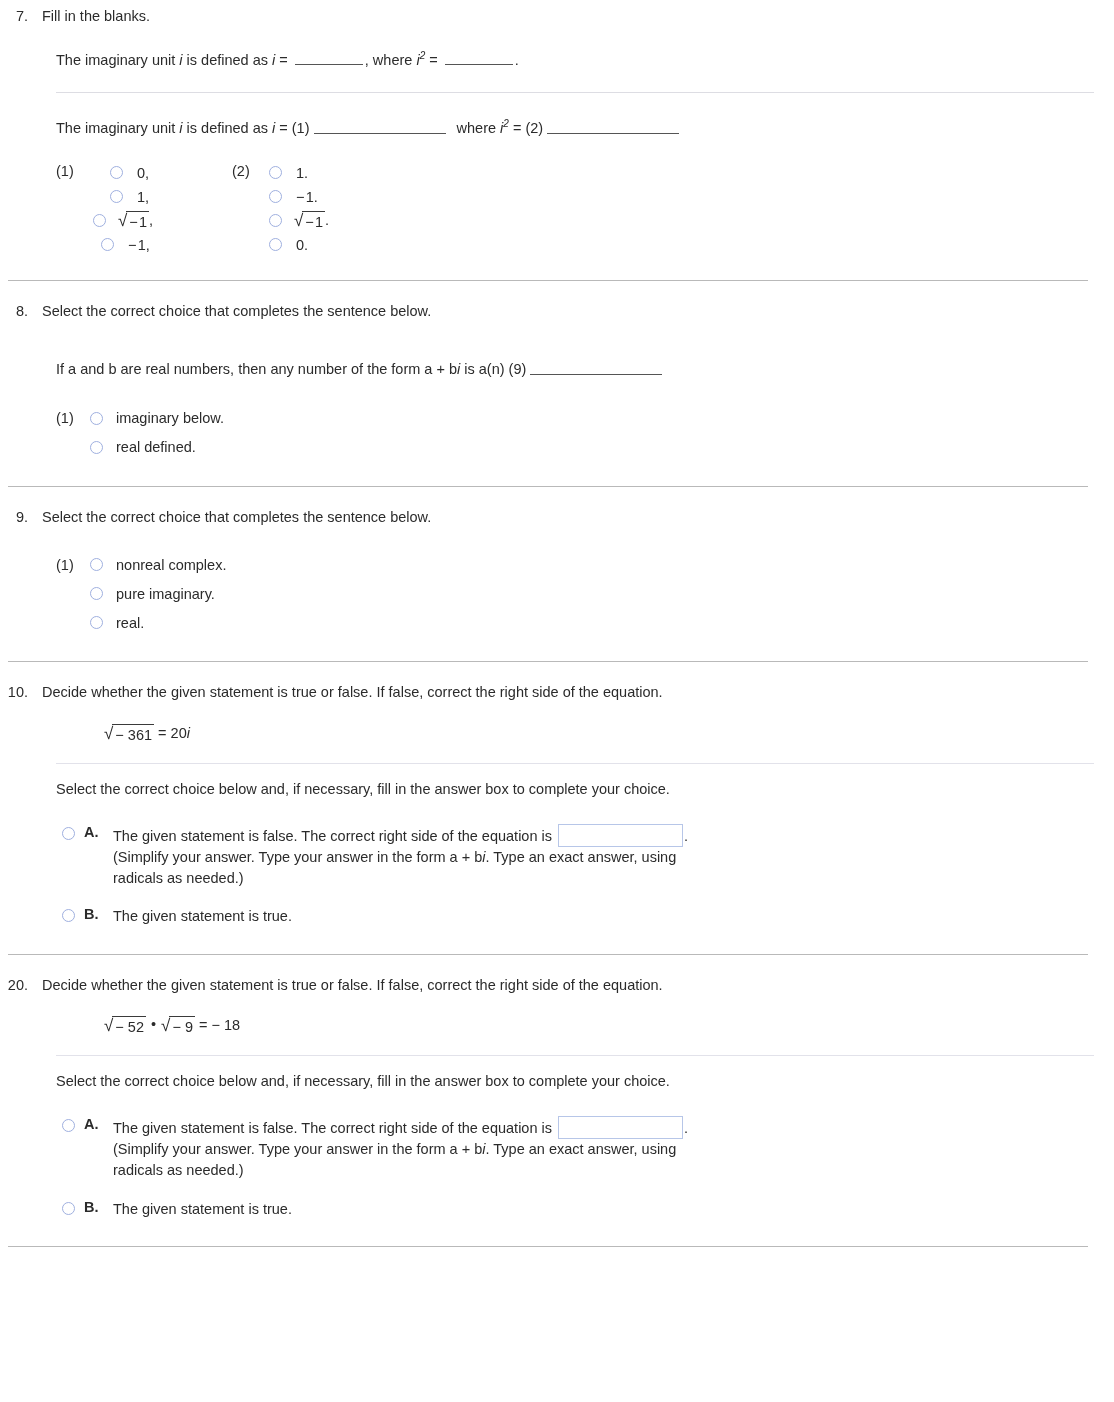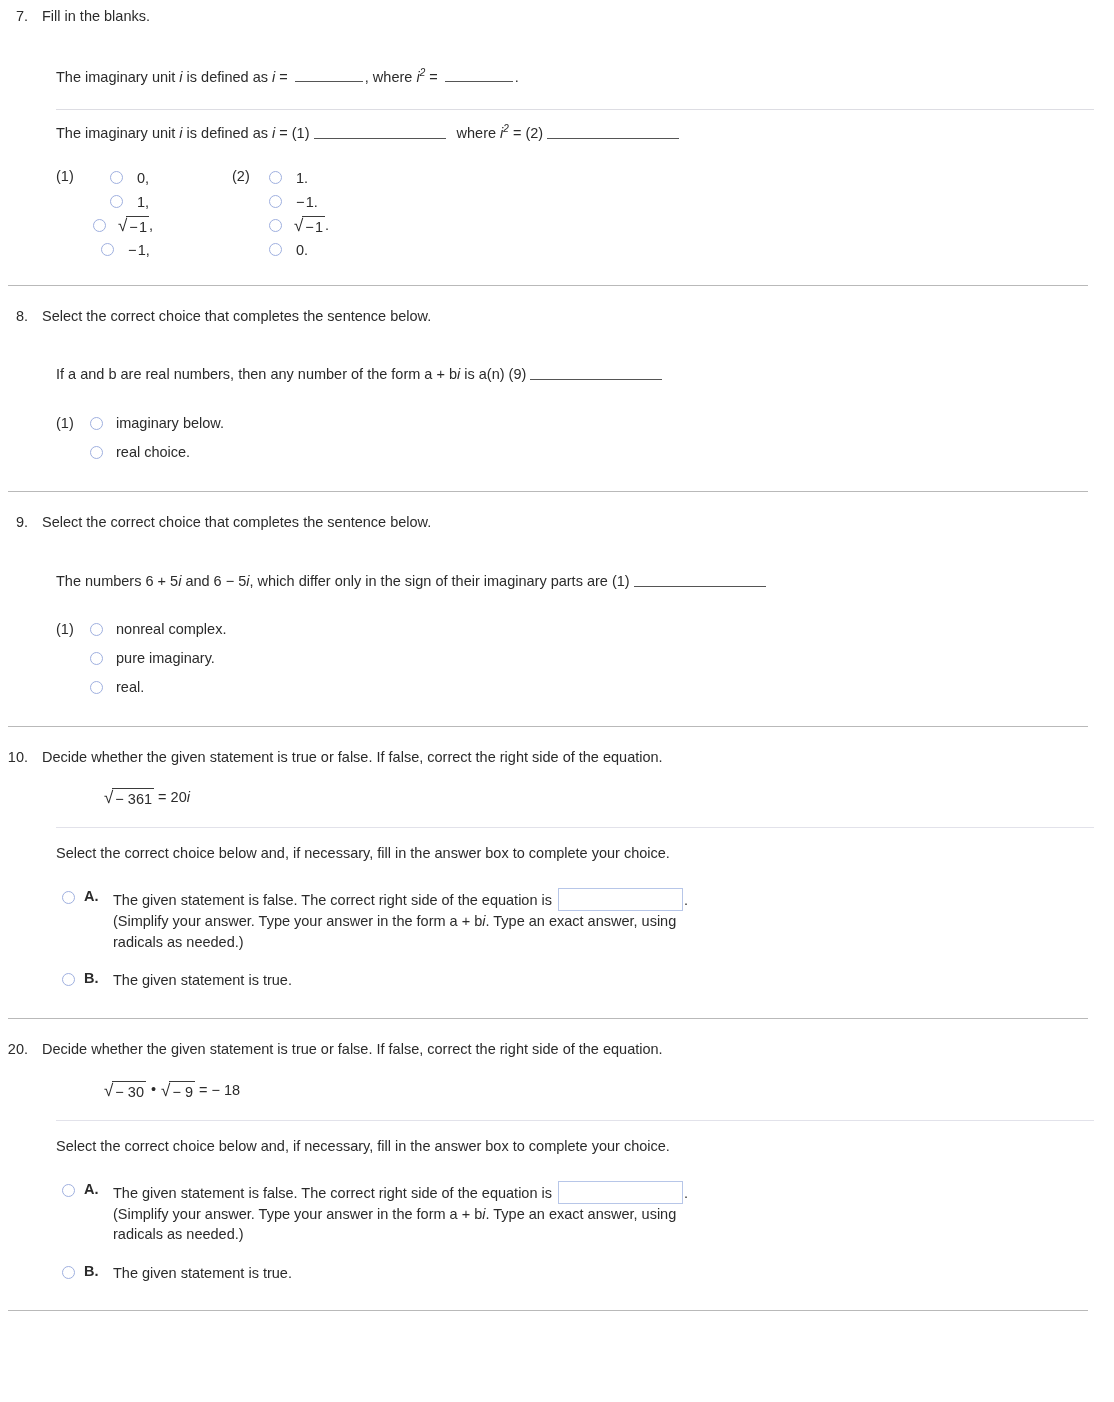--- a/index.html
+++ b/index.html
@@ -194,27 +194,27 @@
 <body>
 
 <div class="page">
 
   <div class="question" style="padding-top:7px;">
     <div class="q-head">
       <div class="q-num">7.</div>
       <div class="q-text">Fill in the blanks.</div>
     </div>
 
-    <div class="body-indent sentence" style="margin-top:39px;">
+    <div class="body-indent sentence" style="margin-top:22px;">
       <span>The imaginary unit </span><span class="it">i</span><span> is defined as </span><span class="it">i</span><span> = </span><span class="blank-short"></span><span>, where </span><span class="it">i</span><span class="sup">2</span><span> = </span><span class="blank-short"></span><span>.</span>
     </div>
 
     <div class="rule-inner" style="margin-top:22px;"></div>
 
-    <div class="body-indent sentence" style="margin-top:12px;">
+    <div class="body-indent sentence" style="margin-top:24px;">
       <span>The imaginary unit </span><span class="it">i</span><span> is defined as </span><span class="it">i</span><span> = (1)</span><span class="blank-long"></span>&nbsp;&nbsp;<span>where </span><span class="it">i</span><span class="sup">2</span><span> = (2)</span><span class="blank-long"></span>
     </div>
 
     <div class="optcols" style="margin-top:23px;">
       <div class="optcol" style="width:176px;">
         <div class="tag">(1)</div>
         <div class="optlist">
           <div class="optrow" style="padding-left:20px;">
             <span class="radio"></span>
             <span class="lbl">0,</span>
@@ -282,36 +282,33 @@
 
     <div class="vlist" style="margin-top:24px;">
       <div class="vrow">
         <span class="tag">(1)</span>
         <span class="radio"></span>
         <span class="lbl">imaginary below.</span>
       </div>
       <div class="vrow">
         <span class="tag"></span>
         <span class="radio"></span>
-        <span class="lbl">real choice.</span>
+        <span class="lbl">real defined.</span>
       </div>
     </div>
 
     <div class="rule-major" style="margin-top:24px;"></div>
   </div>
 
   <div class="question" style="padding-top:21px;">
     <div class="q-head">
       <div class="q-num">9.</div>
       <div class="q-text">Select the correct choice that completes the sentence below.</div>
     </div>
 
-    <div class="body-indent sentence" style="margin-top:39px;">
-      <span>The numbers 6 + 5</span><span class="it">i</span><span> and 6 − 5</span><span class="it">i</span><span>, which differ only in the sign of their imaginary parts are  (1)</span><span class="blank-long"></span>
-    </div>
 
     <div class="vlist" style="margin-top:23px;">
       <div class="vrow">
         <span class="tag">(1)</span>
         <span class="radio"></span>
         <span class="lbl">nonreal complex.</span>
       </div>
       <div class="vrow">
         <span class="tag"></span>
         <span class="radio"></span>
@@ -371,21 +368,21 @@
   <div class="question" style="padding-top:21px;">
     <div class="q-head">
       <div class="q-num">20.</div>
       <div class="q-text">Decide whether the given statement is true or false. If false, correct the right side of the equation.</div>
     </div>
 
     <div class="body-indent" style="margin-top:21px; margin-left:104px;">
       <span class="eq">
         <span class="radical">
             <span class="sign">√</span>
-            <span class="radicand">− 30</span>
+            <span class="radicand">− 52</span>
           </span><span class="dot">•</span><span class="radical">
             <span class="sign">√</span>
             <span class="radicand">− 9</span>
           </span>
         <span>= − 18</span>
       </span>
     </div>
 
     <div class="rule-minor" style="margin-top:19px;"></div>
 

